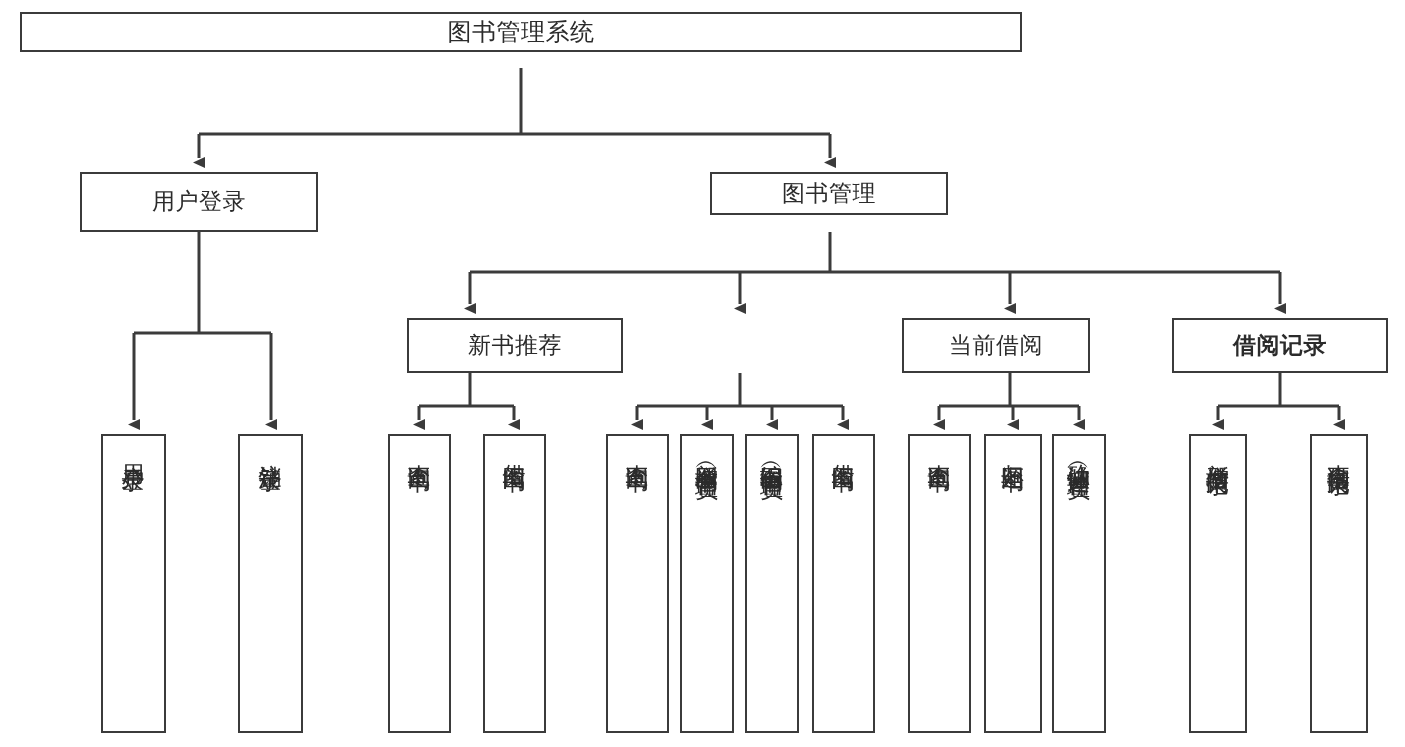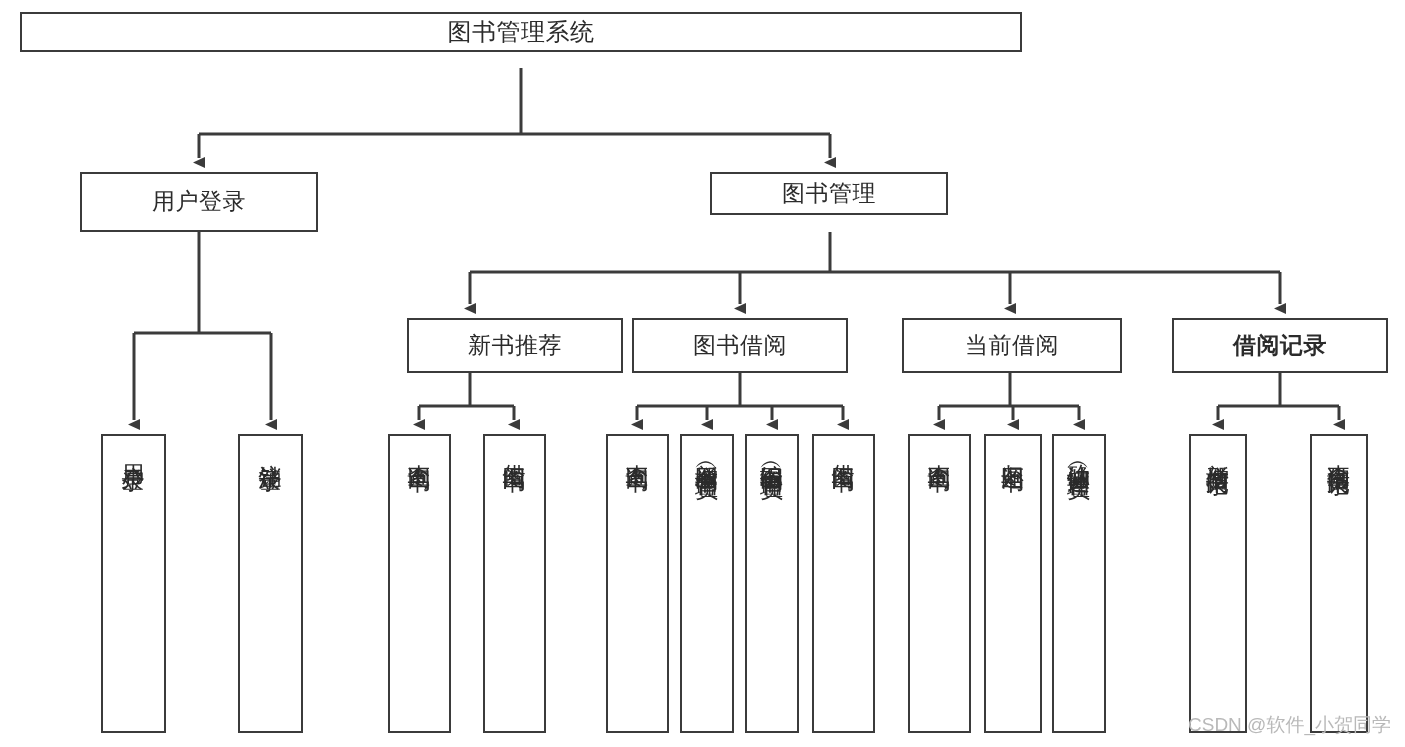--- a/index.html
+++ b/index.html
@@ -134,24 +134,21 @@
   <div class="node horizontal" style="left:80px; top:172px; width:238px; height:60px;">
     <span class="node-label">用户登录</span>
   </div>
   <div class="node horizontal" style="left:710px; top:172px; width:238px; height:43px;">
     <span class="node-label">图书管理</span>
   </div>
 
   <div class="node horizontal" style="left:362px; top:318px; width:216px; height:55px;margin-left:45px;">
     <span class="node-label">新书推荐</span>
   </div>
-  <div class="node horizontal" style="left:632px; top:318px; width:216px; height:55px;">
-    <span class="node-label">图书借阅</span>
-  </div>
-  <div class="node horizontal" style="left:902px; top:318px; width:220px; height:55px;">
+  <div class="node horizontal" style="left:902px; top:318px; width:188px; height:55px;">
     <span class="node-label">当前借阅</span>
   </div>
   <div class="node horizontal" style="left:1172px; top:318px; width:216px; height:55px;font-weight:bold;">
     <span class="node-label">借阅记录</span>
   </div>
 
   <div class="node vertical" style="left:101px; top:434px; width:65px; height:299px;">
     <span class="node-label">用户登录</span>
   </div>
   <div class="node vertical" style="left:238px; top:434px; width:65px; height:299px;">
@@ -188,15 +185,14 @@
     <span class="node-label">确认归还（管理员）</span>
   </div>
 
   <div class="node vertical" style="left:1189px; top:434px; width:58px; height:299px;">
     <span class="node-label">新增借阅记录</span>
   </div>
   <div class="node vertical" style="left:1310px; top:434px; width:58px; height:299px;">
     <span class="node-label">查询借阅记录</span>
   </div>
 
-  <div class="watermark">CSDN @软件_小贺同学</div>
 
 </div>
 
 </body></html>

